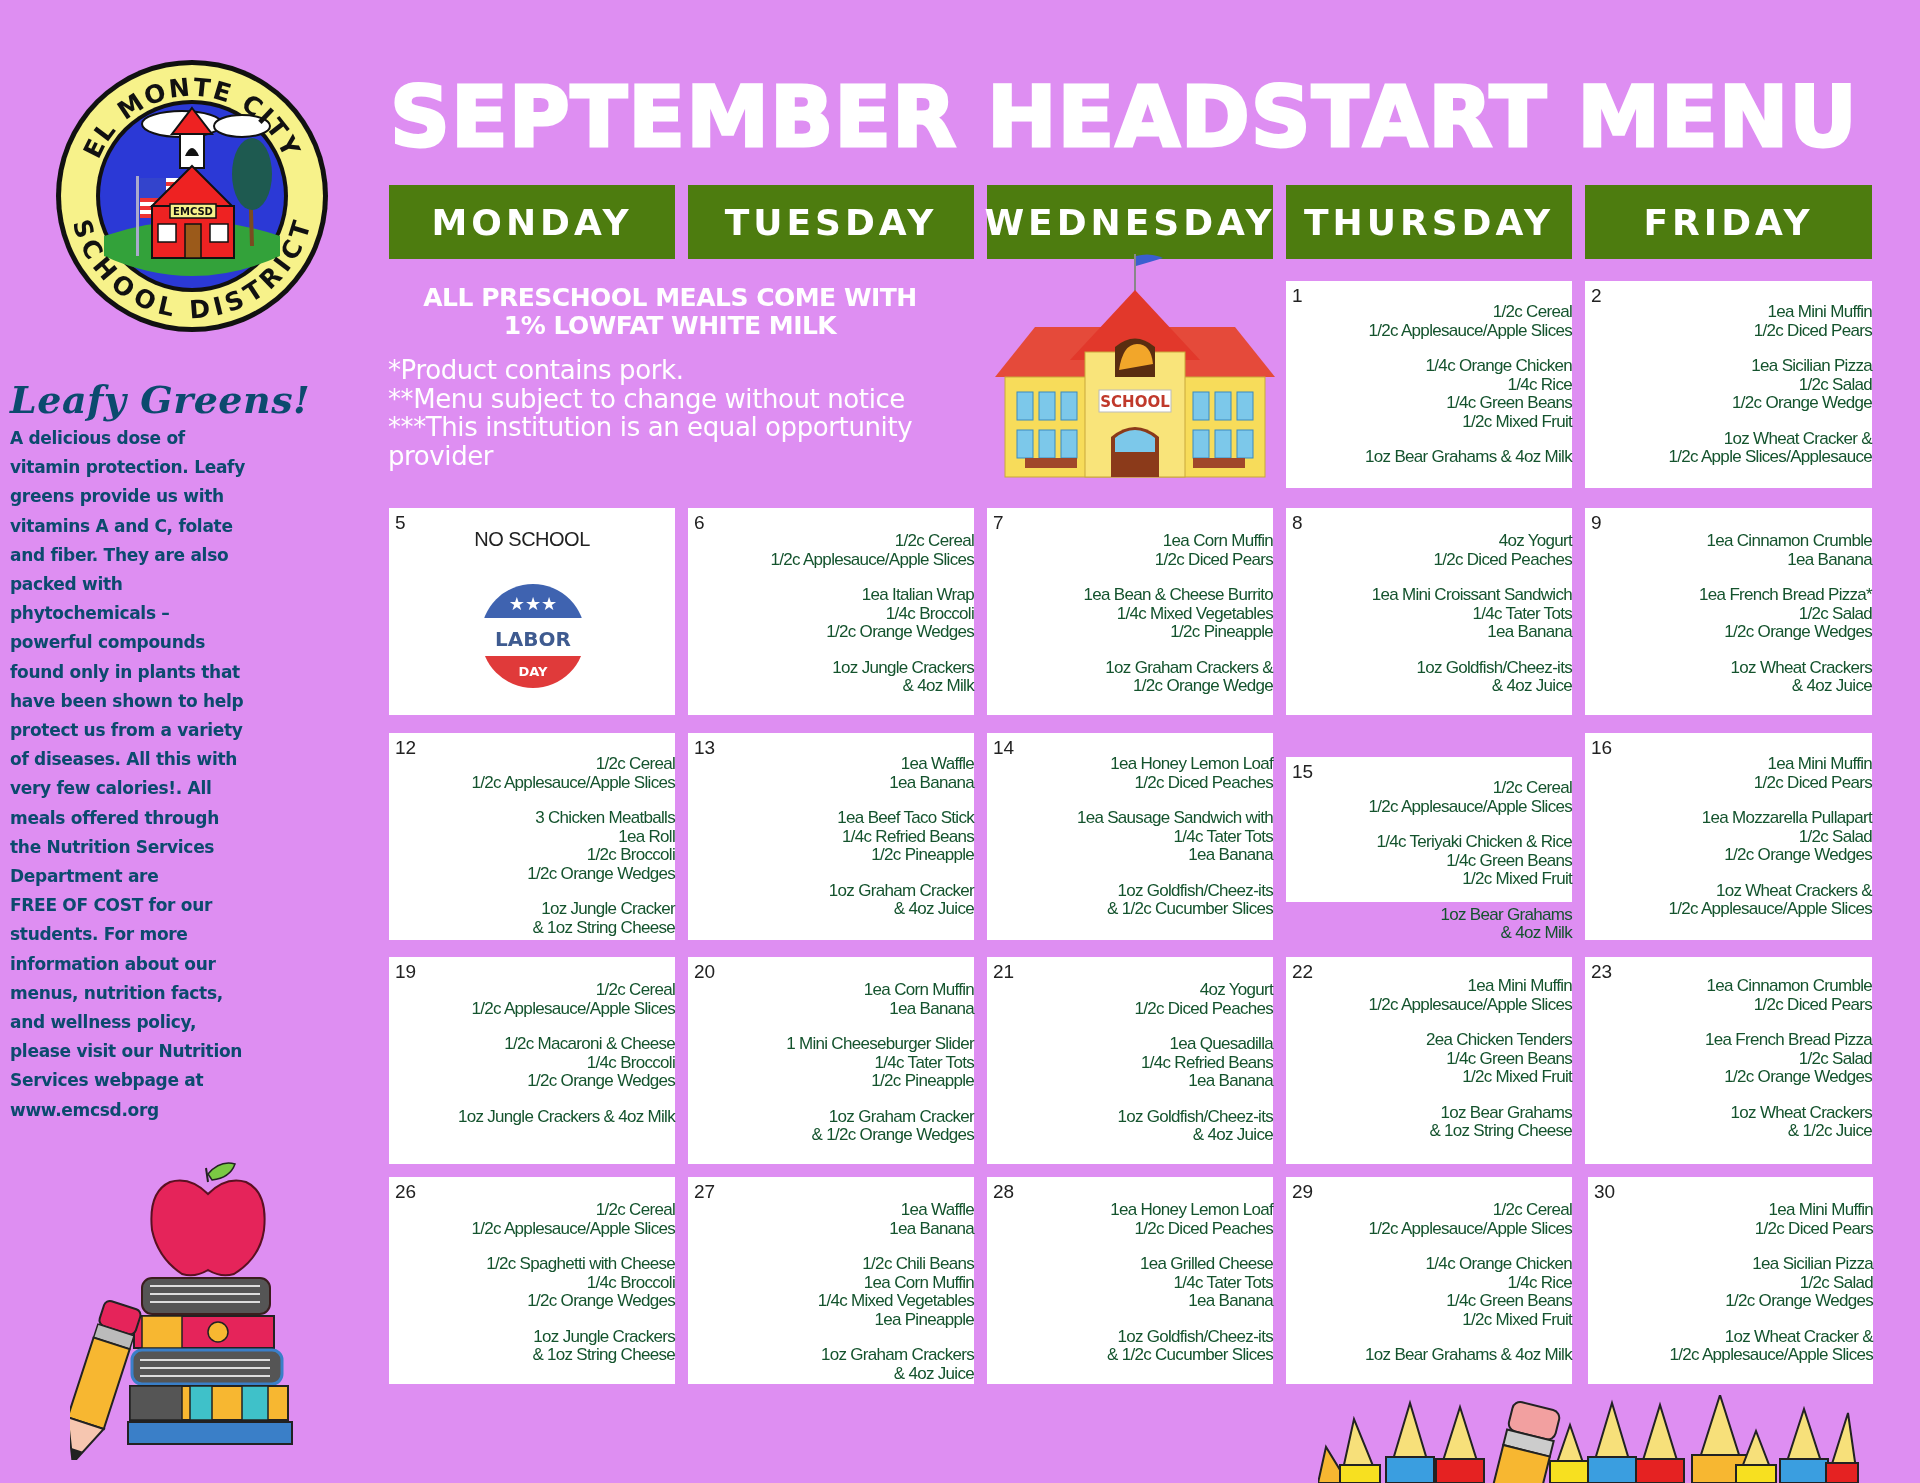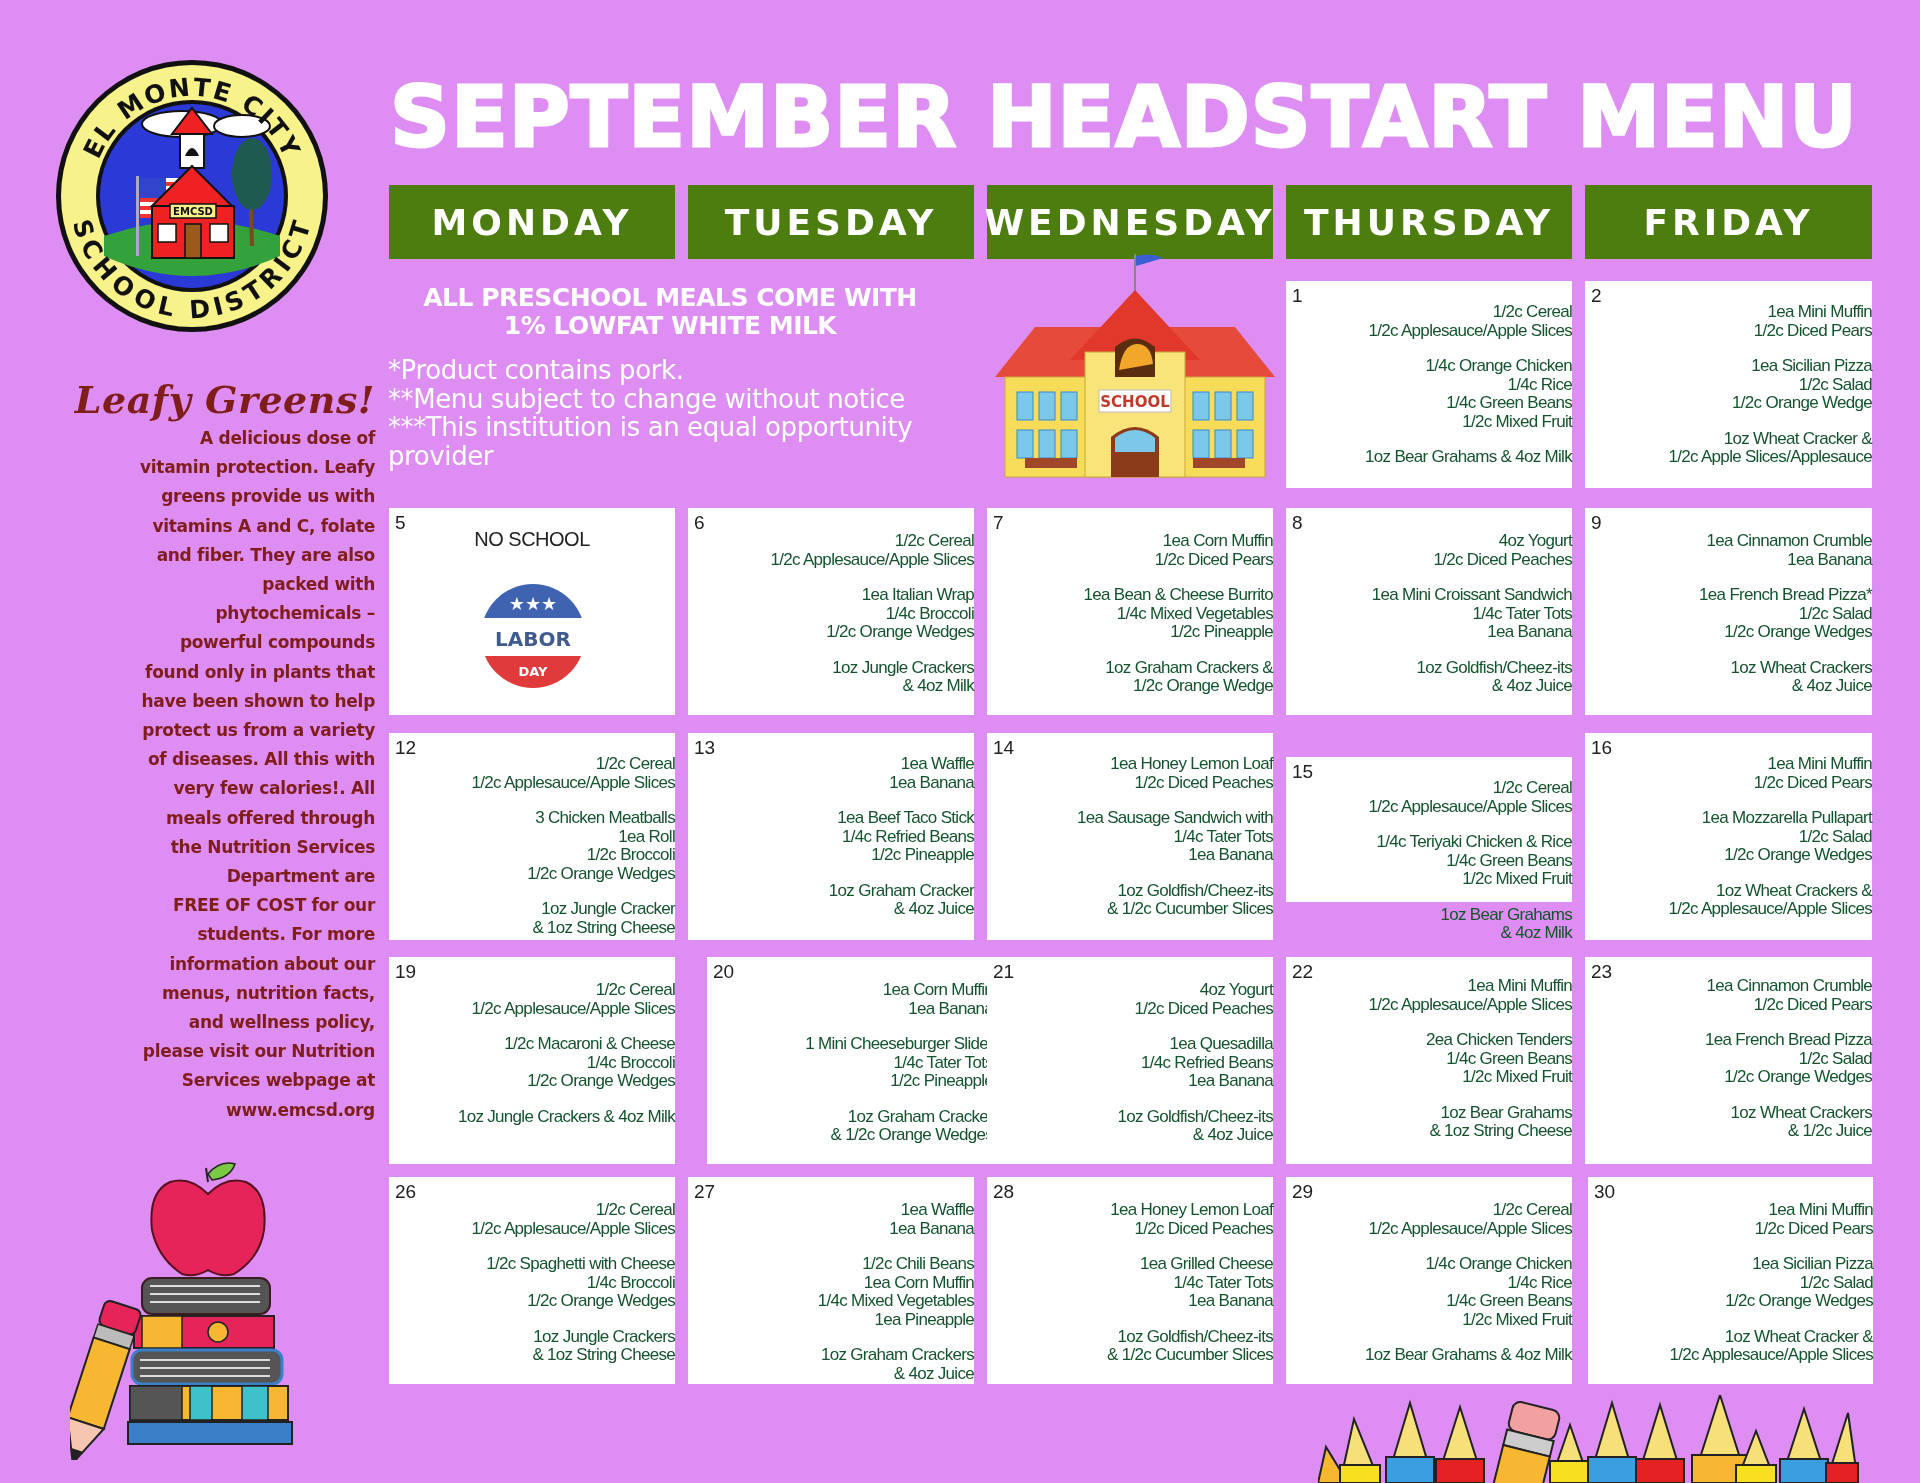--- a/index.html
+++ b/index.html
@@ -4,21 +4,21 @@
 <style>
   * { box-sizing: border-box; margin: 0; padding: 0; }
   html, body { width: 1920px; height: 1483px; overflow: hidden; }
   body { background: #DE8EF2; font-family: "DejaVu Sans", sans-serif; position: relative; color: #222; }
   .abs { position: absolute; }
 
   
   .logo { left: 52px; top: 56px; width: 280px; height: 280px; }
 
   
-  .sidebar { left: 10px; top: 378px; width: 365px; text-align: right; color: #7f1d1d; }
+  .sidebar { left: 10px; top: 378px; width: 365px; text-align: left; color: #0c4a6e; }
   .sidebar .script { font-family: "DejaVu Serif", serif; font-style: italic; font-size: 38px; font-weight: bold; line-height: 44px; margin-bottom: 2px; letter-spacing: 0.5px; }
   .sidebar .blurb { font-weight: bold; font-size: 17px; line-height: 29.2px; letter-spacing: -0.3px; }
 
   
   .title { left: 390px; top: 62px; width: 1500px; height: 110px; color: #fff; font-family: "DejaVu Sans", sans-serif; font-weight: 900; font-size: 84px; line-height: 110px; letter-spacing: 1px; white-space: nowrap; -webkit-text-stroke: 3px #fff; transform-origin: left center; transform: scaleX(0.99); }
 
   
   .dayhdr { top: 185px; height: 74px; background: #4d7c0f; color: #fff; font-weight: bold; font-size: 36px; letter-spacing: 4px; display: flex; align-items: center; justify-content: center; }
 
   
@@ -401,21 +401,21 @@
     <div class="grp">
         <div>1/2c Macaroni &amp; Cheese</div>
         <div>1/4c Broccoli</div>
         <div>1/2c Orange Wedges</div>
       </div>
     <div class="grp">
         <div>1oz Jungle Crackers &amp; 4oz Milk</div>
       </div>
   </div>
 </div>
-<div class="abs cell" style="left:688px;top:957px;width:286px;height:207px;margin-left:19px;">
+<div class="abs cell" style="left:688px;top:957px;width:286px;height:207px;">
   <span class="num">20</span>
   <div class="body" style="top:24px;">
     <div class="grp">
         <div>1ea Corn Muffin</div>
         <div>1ea Banana</div>
       </div>
     <div class="grp">
         <div>1 Mini Cheeseburger Slider</div>
         <div>1/4c Tater Tots</div>
         <div>1/2c Pineapple</div>

